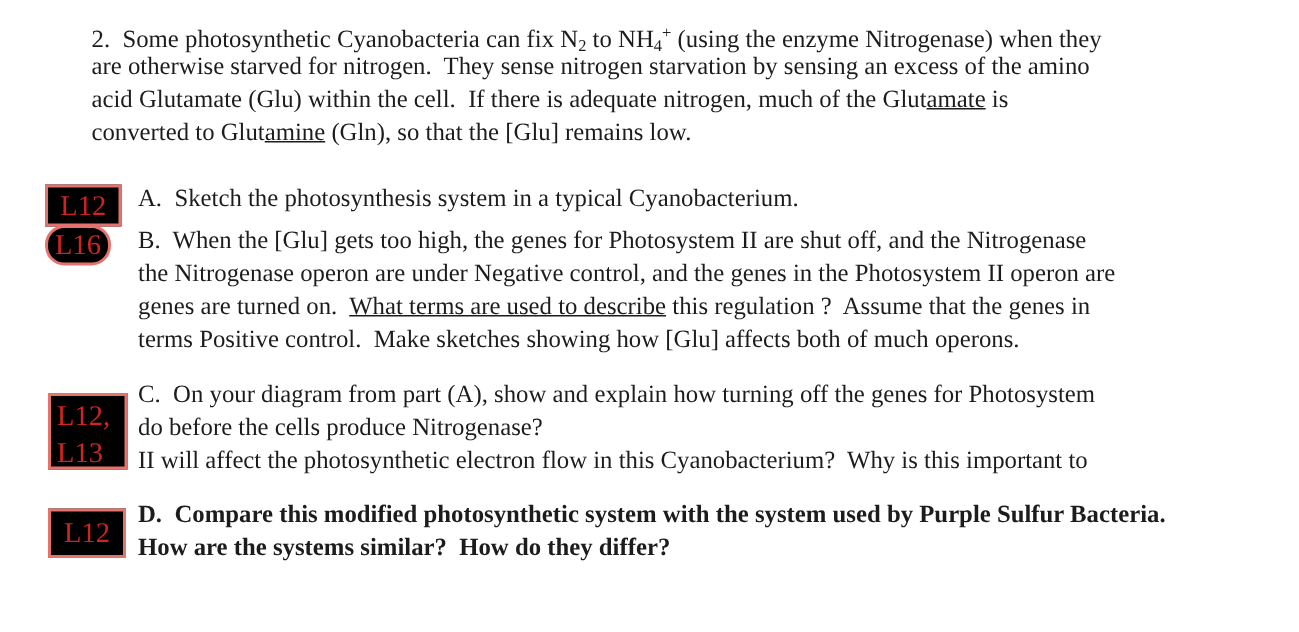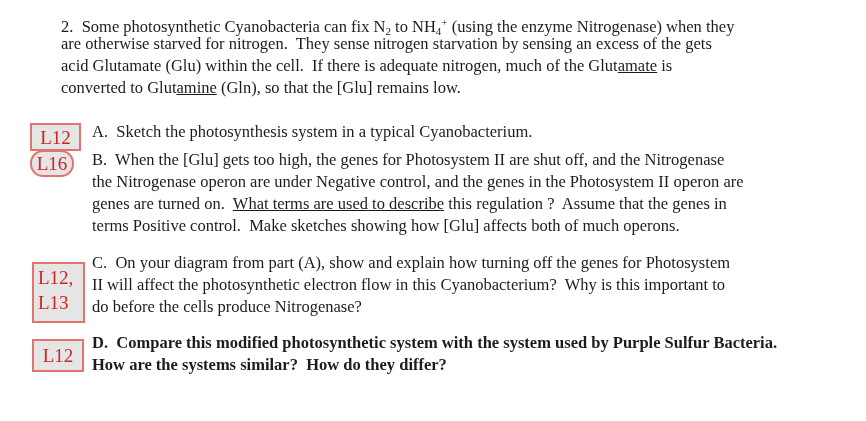--- a/index.html
+++ b/index.html
@@ -22,21 +22,21 @@
   }
   .seg-n  { }
   .seg-u  { text-decoration: underline; }
   .seg-b  { font-weight: 400; }
   .seg-sub { font-size: 11px; vertical-align: -3px; }
   .seg-sup { font-size: 11px; vertical-align: 6px; }
   .marker {
     position: absolute;
     border: 2px solid var(--marker-border, #e5736d);
     color: var(--marker-text, #d02421);
-    background: #e5e5e5;
+    background: #000000;
     display: flex;
     align-items: center;
     justify-content: center;
     font-size: 19px;
     box-sizing: border-box;
     text-align: center;
   }
   .marker.multiline {
     flex-direction: column;
     align-items: flex-start;
@@ -45,21 +45,21 @@
   }
   .mline { line-height: 25px; white-space: pre; }
 </style>
 </head>
 <body>
 
 <div class="page">
 
   <div class="block" style="left:33px; top:11px;">
     <div class="tline"><span class="seg-n">2.  Some photosynthetic Cyanobacteria can fix N</span><span class="seg-sub">2</span><span class="seg-n"> to NH</span><span class="seg-sub">4</span><span class="seg-sup">+</span><span class="seg-n"> (using the enzyme Nitrogenase) when they</span></div>
-    <div class="tline"><span class="seg-n">are otherwise starved for nitrogen.  They sense nitrogen starvation by sensing an excess of the gets</span></div>
+    <div class="tline"><span class="seg-n">are otherwise starved for nitrogen.  They sense nitrogen starvation by sensing an excess of the amino</span></div>
     <div class="tline"><span class="seg-n">acid Glutamate (Glu) within the cell.  If there is adequate nitrogen, much of the Glut</span><span class="seg-u">amate</span><span class="seg-n"> is</span></div>
     <div class="tline"><span class="seg-n">converted to Glut</span><span class="seg-u">amine</span><span class="seg-n"> (Gln), so that the [Glu] remains low.</span></div>
   </div>
 
   <div class="marker" style="left:2px; top:123px; width:51px; height:28px;">
     <div class="mline">L12</div>
   </div>
 
   <div class="block" style="left:64px; top:121px;">
     <div class="tline"><span class="seg-n">A.  Sketch the photosynthesis system in a typical Cyanobacterium.</span></div>
@@ -69,29 +69,29 @@
     <div class="mline">L16</div>
   </div>
 
   <div class="block" style="left:64px; top:149px;">
     <div class="tline"><span class="seg-n">B.  When the [Glu] gets too high, the genes for Photosystem II are shut off, and the Nitrogenase</span></div>
     <div class="tline"><span class="seg-n">the Nitrogenase operon are under Negative control, and the genes in the Photosystem II operon are</span></div>
     <div class="tline"><span class="seg-n">genes are turned on.  </span><span class="seg-u">What terms are used to describe</span><span class="seg-n"> this regulation ?  Assume that the genes in</span></div>
     <div class="tline"><span class="seg-n">terms Positive control.  </span><span class="seg-b">Make sketches</span><span class="seg-n"> showing how [Glu] affects both of much operons.</span></div>
   </div>
 
-  <div class="marker multiline" style="left:4px; top:262px; width:53px; height:61px;">
+  <div class="marker multiline" style="left:4px; top:262px; width:53px; height:51px;">
     <div class="mline">L12,</div>
     <div class="mline">L13</div>
   </div>
 
   <div class="block" style="left:64px; top:252px;">
     <div class="tline"><span class="seg-n">C.  On your diagram from part (A), show and explain how turning off the genes for Photosystem</span></div>
+    <div class="tline"><span class="seg-n">do before the cells produce Nitrogenase?</span></div>
     <div class="tline"><span class="seg-n">II will affect the photosynthetic electron flow in this Cyanobacterium?  Why is this important to</span></div>
-    <div class="tline"><span class="seg-n">do before the cells produce Nitrogenase?</span></div>
   </div>
 
   <div class="marker" style="left:4px; top:339px; width:52px; height:33px;">
     <div class="mline">L12</div>
   </div>
 
   <div class="block" style="left:64px; top:332px;font-weight:bold;">
     <div class="tline"><span class="seg-n">D.  Compare this modified photosynthetic system with the system used by Purple Sulfur Bacteria.</span></div>
     <div class="tline"><span class="seg-n">How are the systems similar?  How do they differ?</span></div>
   </div>

